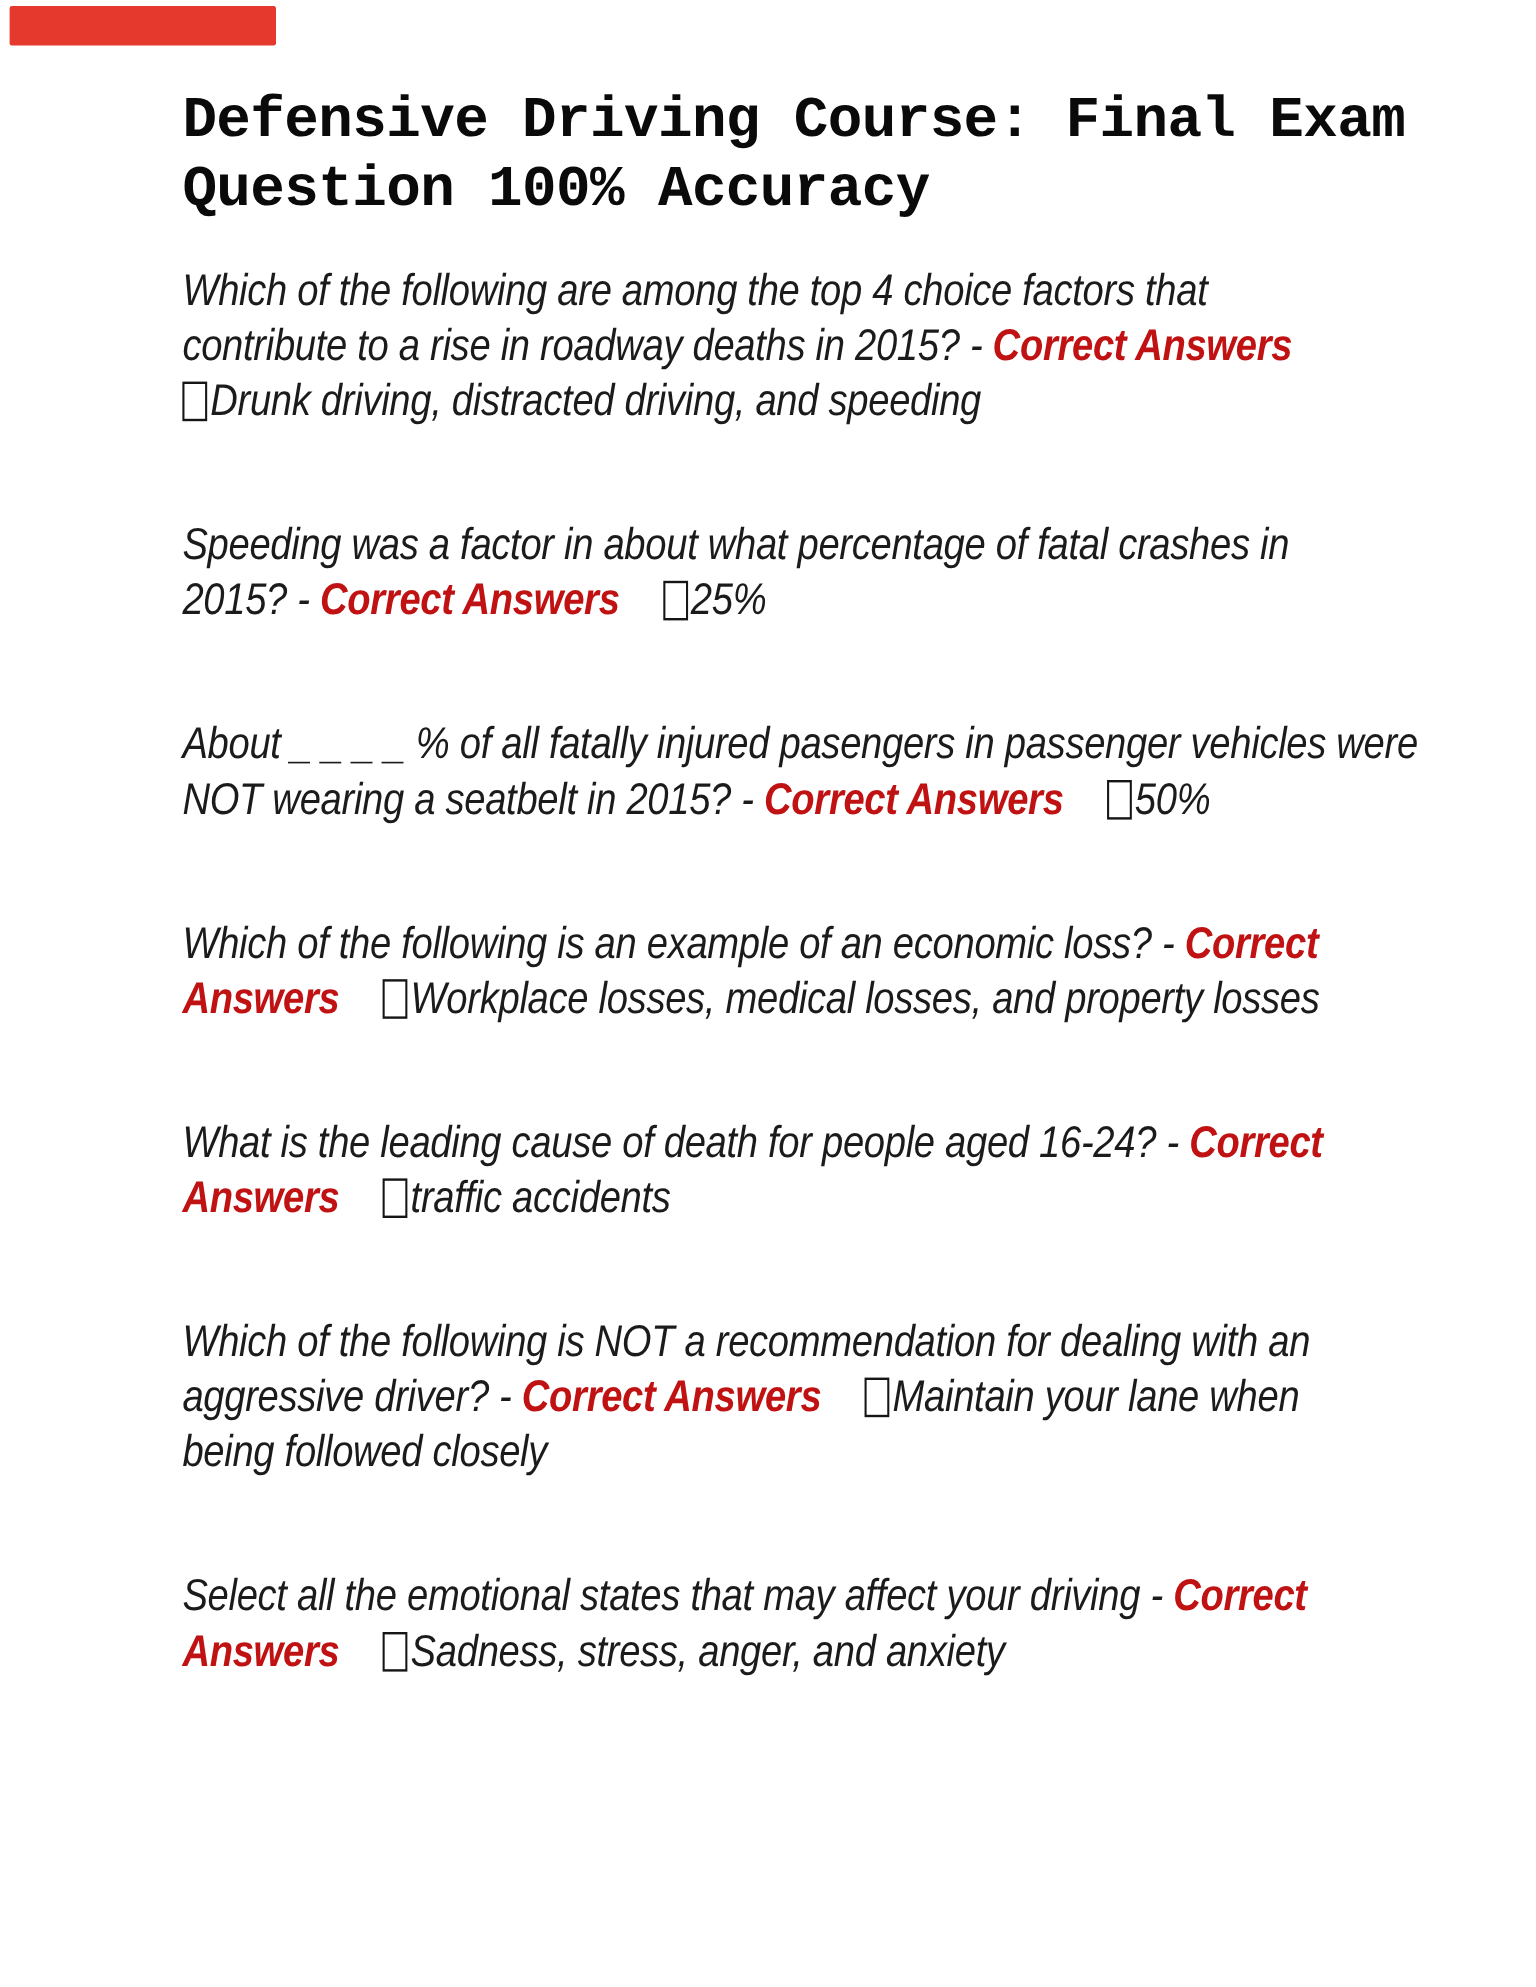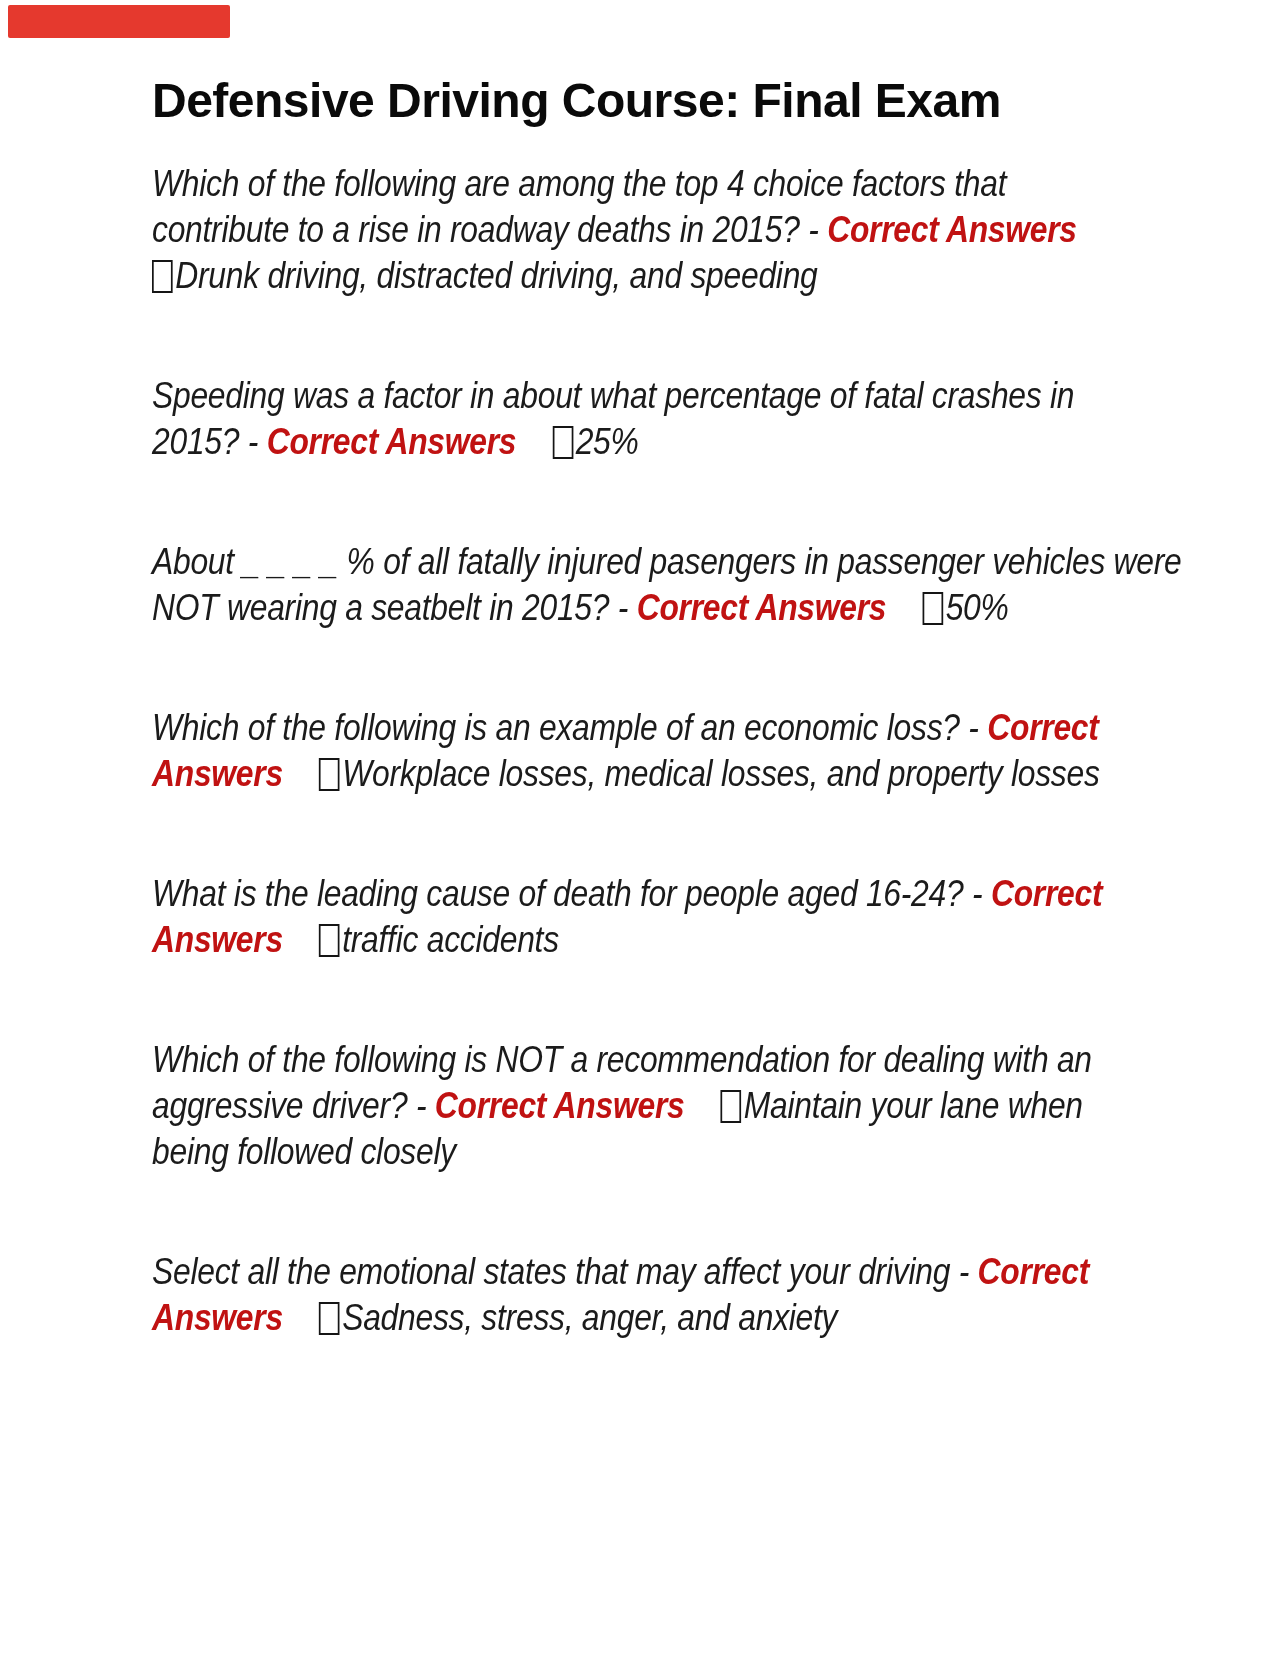--- a/index.html
+++ b/index.html
@@ -18,21 +18,21 @@
     width: 222px; height: 33px;
     background: #e5392e;
     border-radius: 2px;
   }
   .page {
     position: absolute;
     left: 152px; top: 72px;
     width: 1100px;
   }
   .doc-title {
-    font-family: Liberation Sans, sans-serif;
+    font-family: Liberation Mono, monospace;
     font-weight: bold;
     font-size: 48px;
     line-height: 58px;
     letter-spacing: -0.5px;
     color: #0a0a0a;
     margin: 0 0 31px 0;
   }
   .questions { }
   .para {
     font-style: italic;
@@ -59,20 +59,21 @@
   .gap { display: inline-block; width: 42px; }
 </style>
 </head>
 <body style="background: rgb(255, 255, 255);">
 
 <div class="banner" style="background: rgb(229, 57, 46);"></div>
 
 <div class="page">
   <h1 class="doc-title">
     <div>Defensive Driving Course: Final Exam</div>
+    <div>Question 100% Accuracy</div>
   </h1>
   <div class="questions">
       <div class="para">
         <div class="line"><span>Which of the following are among the top 4 choice factors that</span></div>
         <div class="line"><span>contribute to a rise in roadway deaths in 2015? - </span><span class="red">Correct Answers</span></div>
         <div class="line"><span class="tofu"></span><span>Drunk driving, distracted driving, and speeding</span></div>
       </div>
       <div class="para">
         <div class="line"><span>Speeding was a factor in about what percentage of fatal crashes in</span></div>
         <div class="line"><span>2015? - </span><span class="red">Correct Answers</span><span class="gap"></span><span class="tofu"></span><span>25%</span></div>

